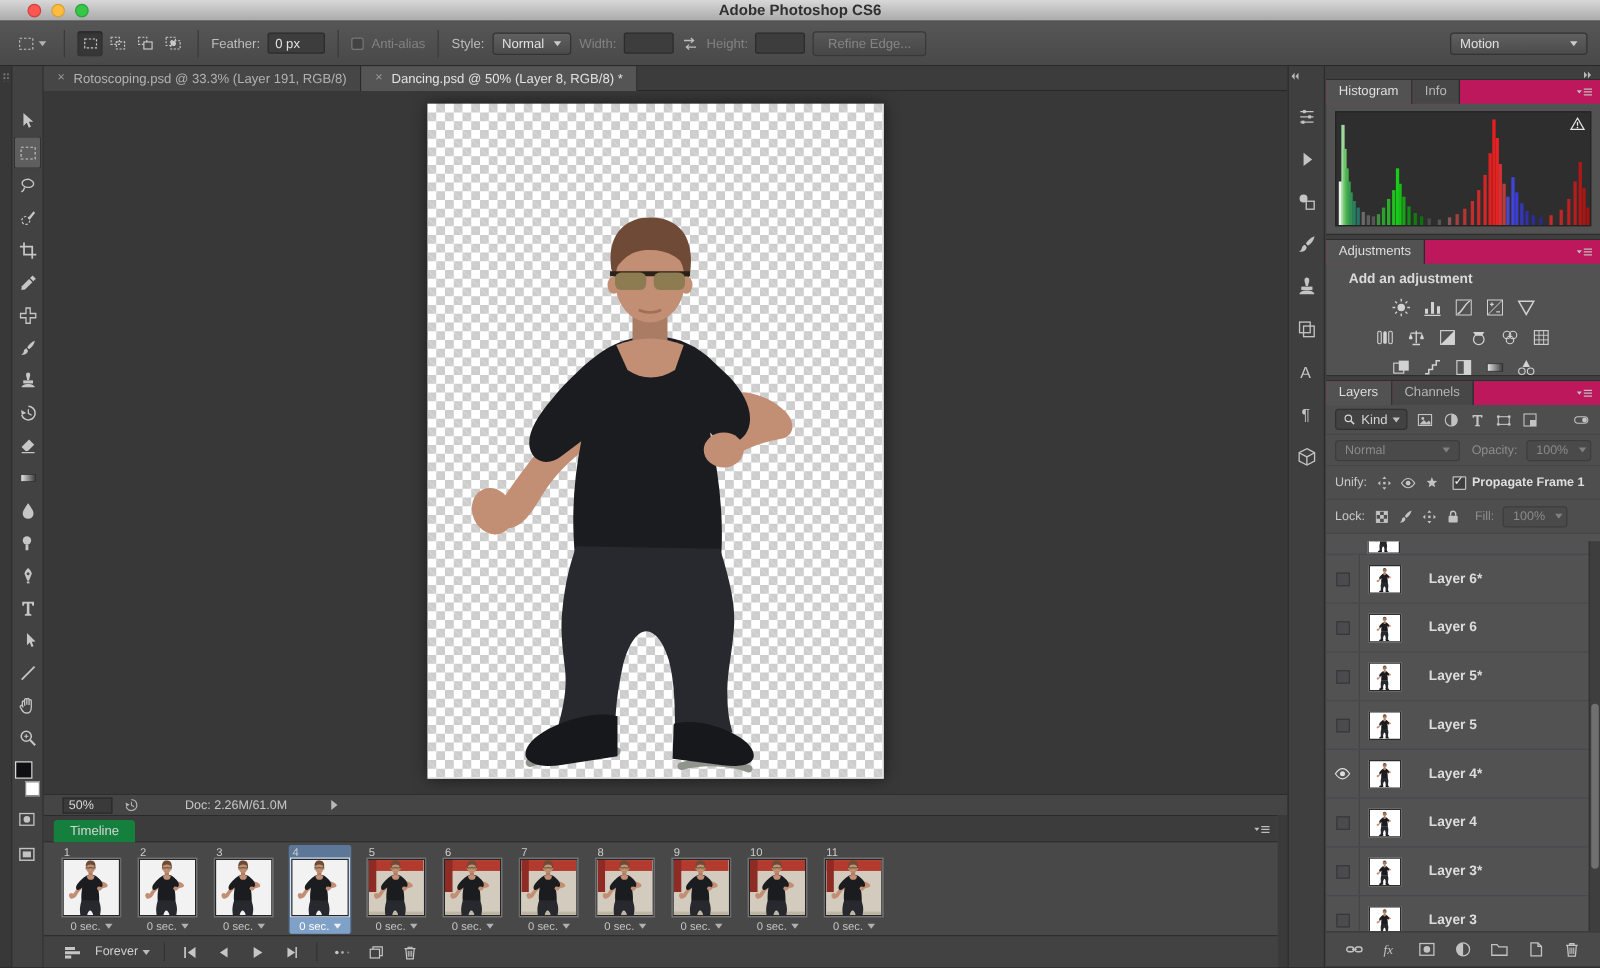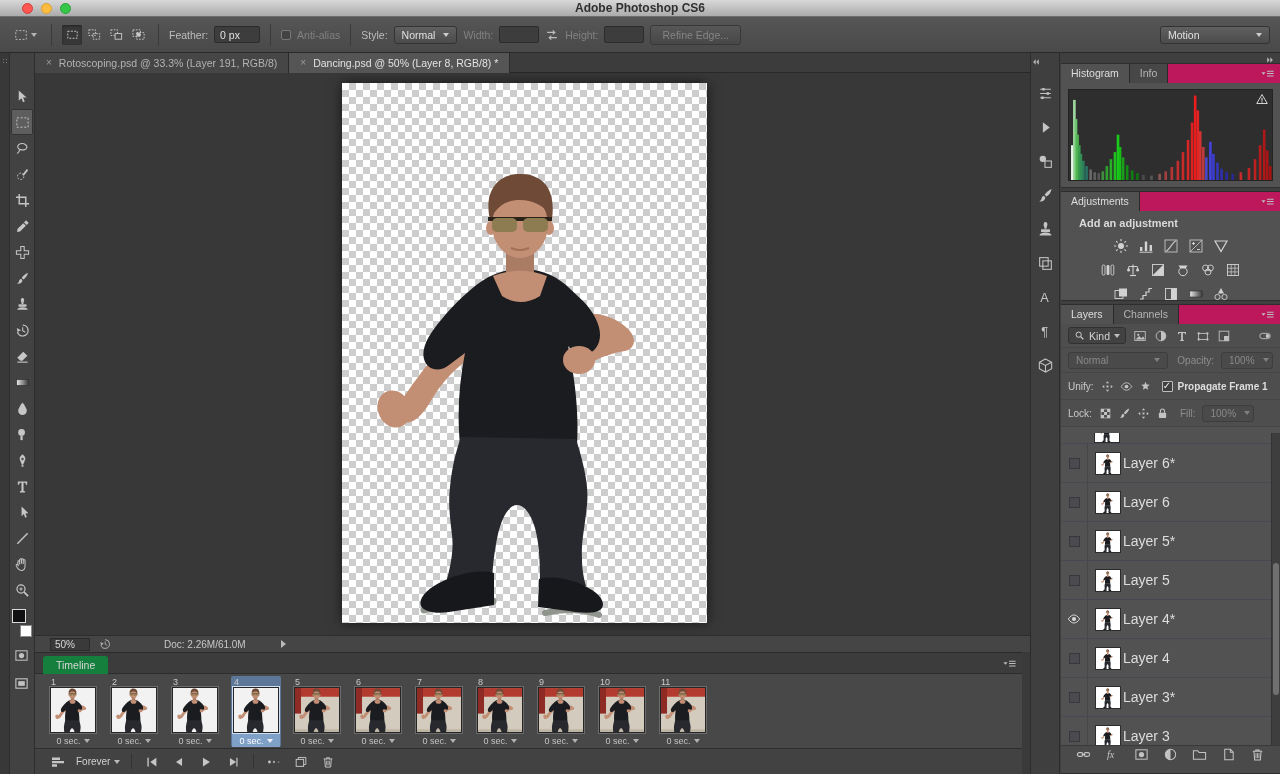--- a/index.html
+++ b/index.html
@@ -50,21 +50,21 @@
   .canvas-region{position:absolute;left:35px;top:53px;width:995px;height:721px;background:#3a3a3a;}
   .tabbar{position:absolute;top:0;left:0;width:100%;height:20px;background:#3c3c3c;border-bottom:1px solid #282828;display:flex;}
   .doctab{height:20px;display:flex;align-items:center;padding:0 11px;font-size:10.5px;color:#b2b2b2;background:#464646;border-right:1px solid #2a2a2a;gap:7px;white-space:nowrap;}
   .doctab.active{background:#555555;color:#e2e2e2;}
   .tclose{font-size:10px;color:#9b9b9b;line-height:1;}
   .canvas{position:absolute;top:20px;left:0;width:100%;height:562px;background:#383838;overflow:hidden;}
   .document{position:absolute;left:307px;top:10px;width:365px;height:540px;background-color:#fff;background-image:linear-gradient(45deg,#cdcdcd 25%,transparent 25%,transparent 75%,#cdcdcd 75%),linear-gradient(45deg,#cdcdcd 25%,transparent 25%,transparent 75%,#cdcdcd 75%);background-size:14px 14px;background-position:0 0,7px 7px;box-shadow:0 0 12px rgba(0,0,0,.6);}
   .statusbar{position:absolute;left:0;top:582px;width:100%;height:17px;background:#454545;border-top:1px solid #2d2d2d;display:flex;align-items:center;font-size:10px;color:#c2c2c2;padding-left:15px;gap:9px;}
   .zoom-box{width:40px;height:13px;background:#3a3a3a;border:1px solid #2a2a2a;display:flex;align-items:center;padding:0 4px;color:#d6d6d6;}
   .sb-ico{color:#b5b5b5;display:inline-flex;}
-  .doc-info{margin-left:44px;color:#c8c8c8;}
+  .doc-info{margin-left:28px;color:#c8c8c8;}
   .popup-arrow{width:0;height:0;border-top:4px solid transparent;border-bottom:4px solid transparent;border-left:5px solid #b9b9b9;margin-left:26px;}
 
   
   .timeline{position:absolute;left:0;top:599px;width:987px;height:122px;background:#474747;border-top:1px solid #2b2b2b;}
   .tl-header{position:relative;height:21px;background:#3c3c3c;border-bottom:1px solid #2c2c2c;}
   .tl-tab{position:absolute;left:8px;top:3px;height:18px;line-height:18px;background:#15803d;padding:0 13px;font-size:10.5px;color:#d6d6d6;border-radius:3px 3px 0 0;}
   .panel-menu{position:absolute;right:5px;top:4px;color:#bdbdbd;display:inline-flex;}
   .tl-frames{position:absolute;top:21px;left:0;width:100%;height:74px;display:flex;padding:2px 0 0 13px;background:#484848;}
   .frame{width:61px;flex:0 0 auto;}
   .fbox{width:50px;display:flex;flex-direction:column;align-items:flex-start;padding:1px 0 0 1px;border-radius:2px;}
@@ -124,22 +124,22 @@
   .cbx{width:11px;height:11px;border:1px solid #bdbdbd;background:#3f3f3f;display:inline-flex;align-items:center;justify-content:center;border-radius:1px;margin-left:3px;}
   .cbx.checked::after{content:"✓";font-size:10px;color:#f0f0f0;line-height:1;margin-top:-1px;}
   .plabel{color:#dedede;font-size:10px;font-weight:bold;white-space:nowrap;}
   .layers-list{position:absolute;top:128px;left:0;right:0;bottom:28px;overflow:hidden;background:#525252;}
   .lrow{height:39px;display:flex;align-items:center;border-bottom:1px solid #484850;position:relative;}
   .lrow.partial{height:11px;overflow:hidden;border-bottom:1px solid #484850;}
   .lrow.partial .lthumb{margin-top:-14px;margin-left:33px;}
   .well{width:27px;height:100%;border-right:1px solid #464646;display:flex;align-items:center;justify-content:center;flex:0 0 auto;color:#dcdcdc;}
   .well .box{width:11px;height:11px;border:1px solid #37373d;background:#4a4a4f;}
   .lthumb{width:26px;height:23px;background:#fff;border:1px solid #2c2c2c;margin-left:7px;flex:0 0 auto;display:flex;align-items:center;justify-content:center;overflow:hidden;}
-  .lname{margin-left:2px;font-size:14px;color:#dddddd;white-space:nowrap;}
-  .layers-bottom{position:absolute;bottom:0;left:0;right:0;height:28px;background:#4a4a4a;border-top:1px solid #3a3a3a;display:flex;padding:0 14px;gap:13px;color:#c3c3c3;}
+  .lname{margin-left:22px;font-size:11px;color:#dddddd;white-space:nowrap;font-weight:bold;}
+  .layers-bottom{position:absolute;bottom:0;left:0;right:0;height:28px;background:#4a4a4a;border-top:1px solid #3a3a3a;display:flex;align-items:center;padding:0 14px;gap:13px;color:#c3c3c3;}
   .scrollbar{position:absolute;right:0;top:128px;bottom:28px;width:9px;background:#3e3e3e;border-left:1px solid #333;}
   .sthumb{position:absolute;left:1px;right:1px;top:130px;height:132px;background:#707070;border-radius:4px;}
 
   [data-icon]{display:inline-flex;align-items:center;justify-content:center;}
   .hidden-defs{position:absolute;width:0;height:0;overflow:hidden;}
 </style>
 </head>
 <body>
 
 <svg class="hidden-defs" aria-hidden="true">

